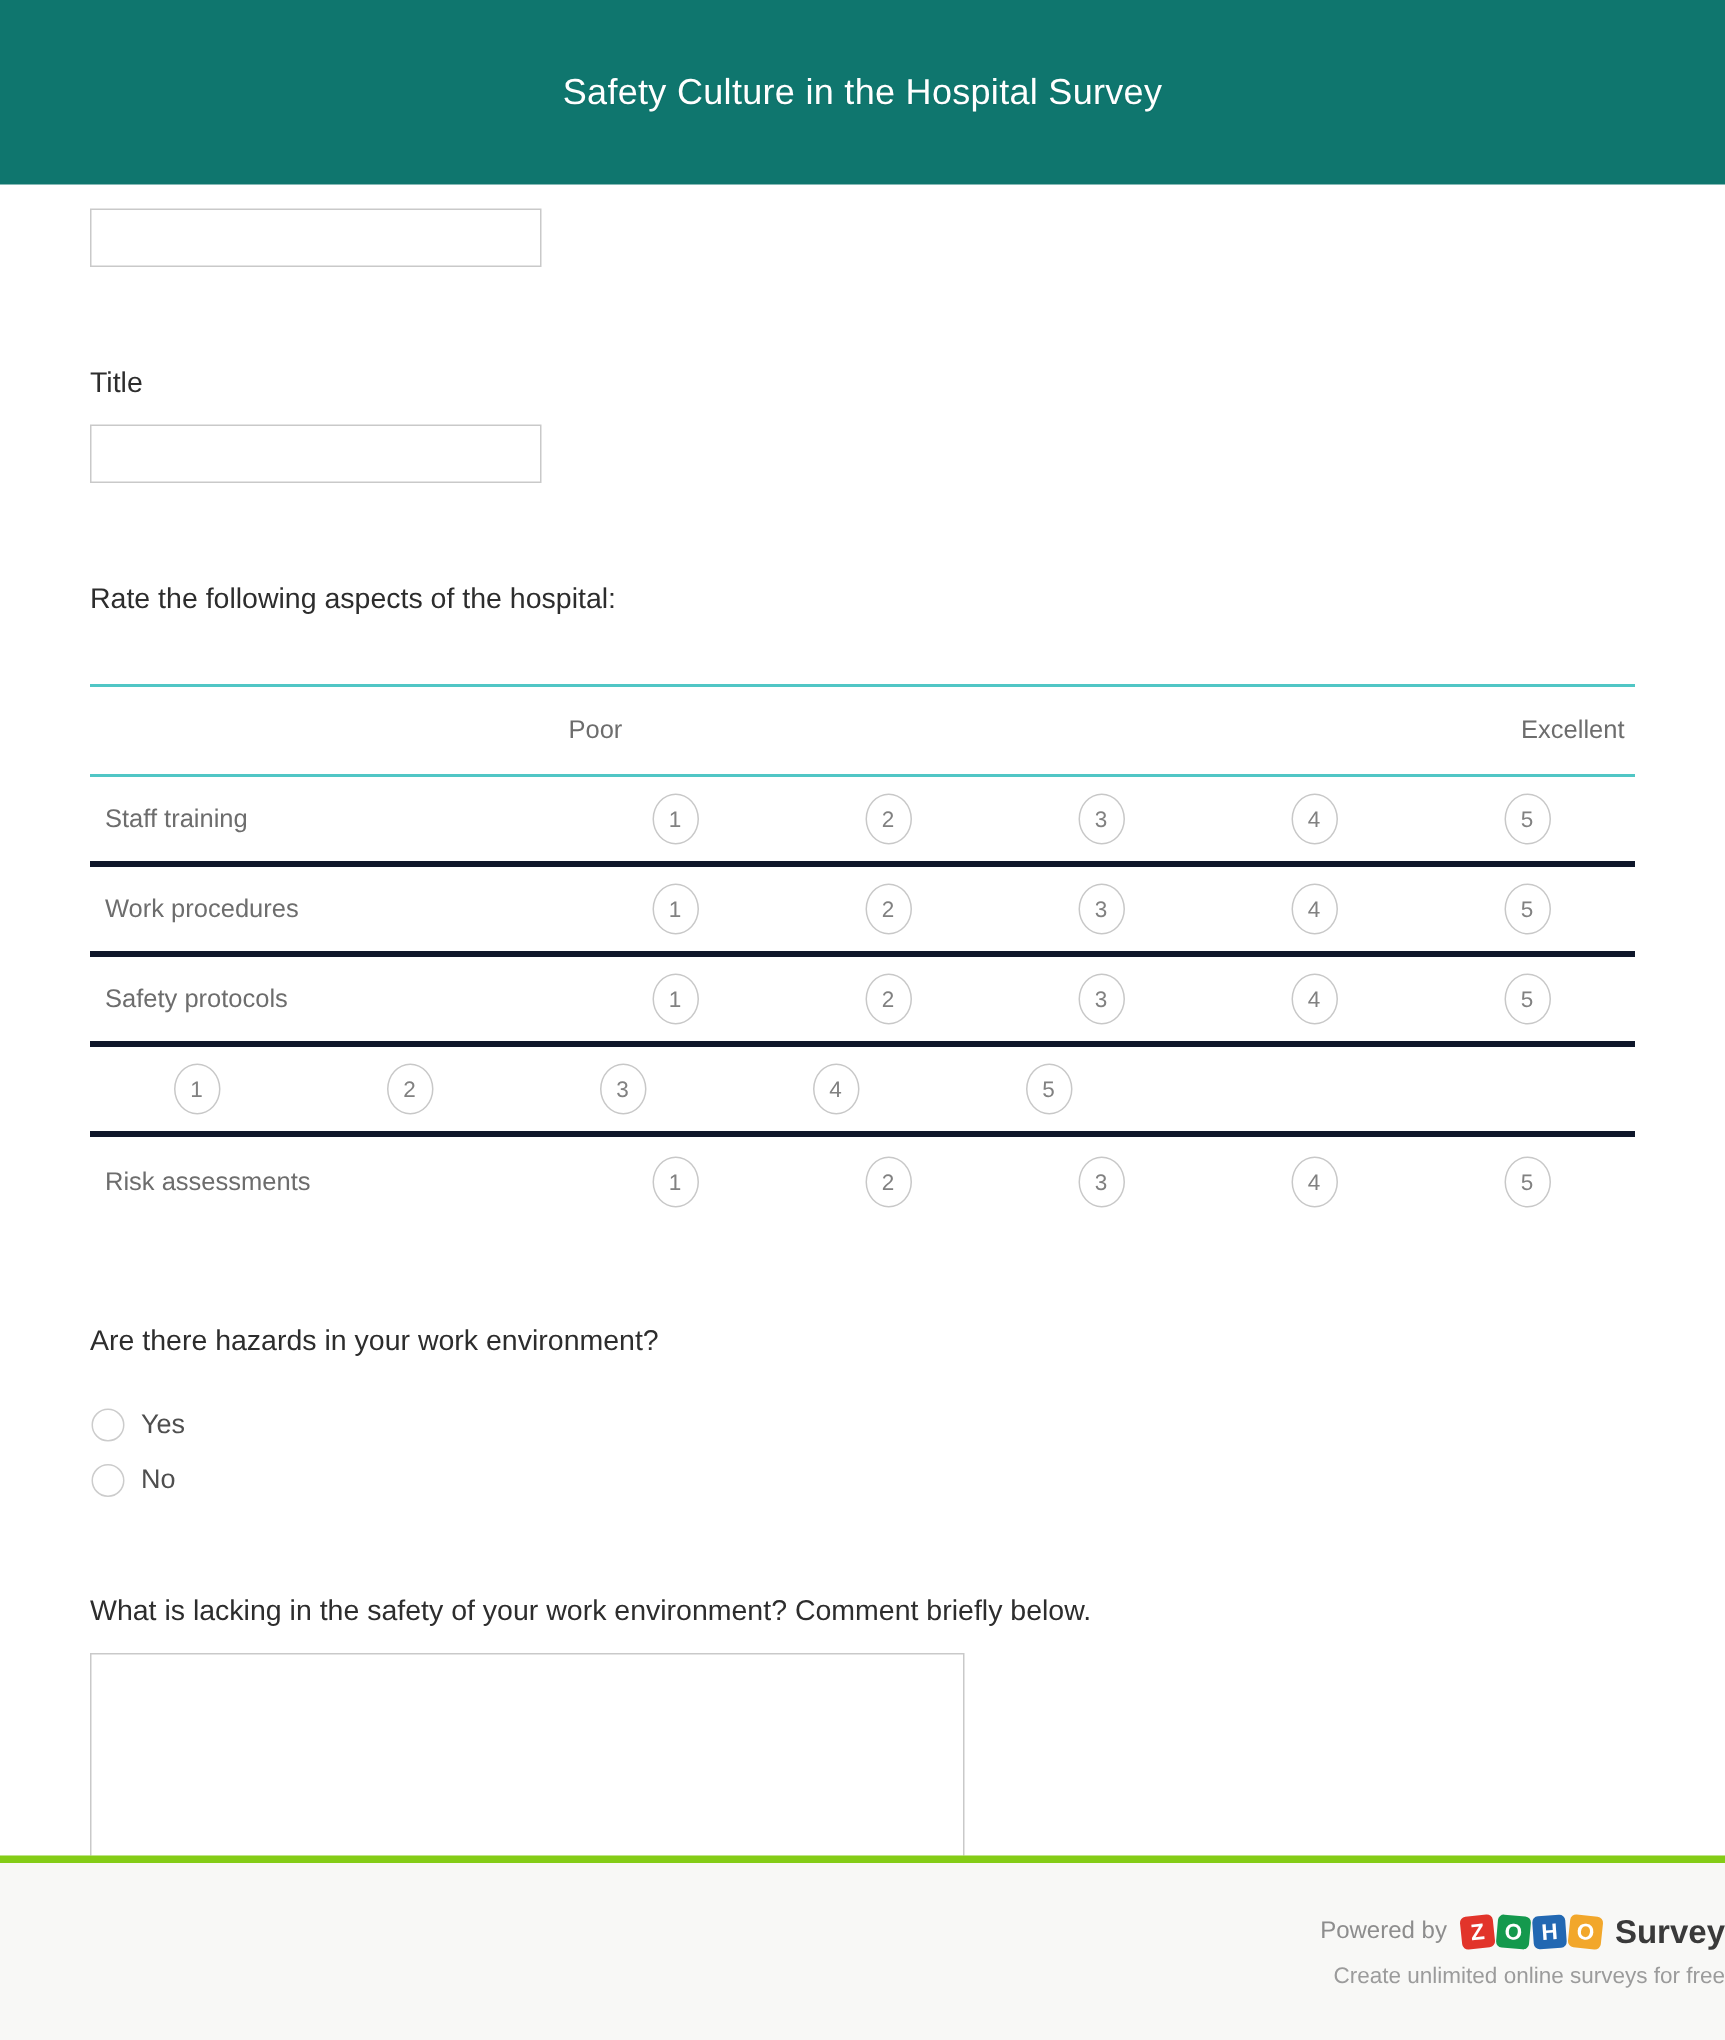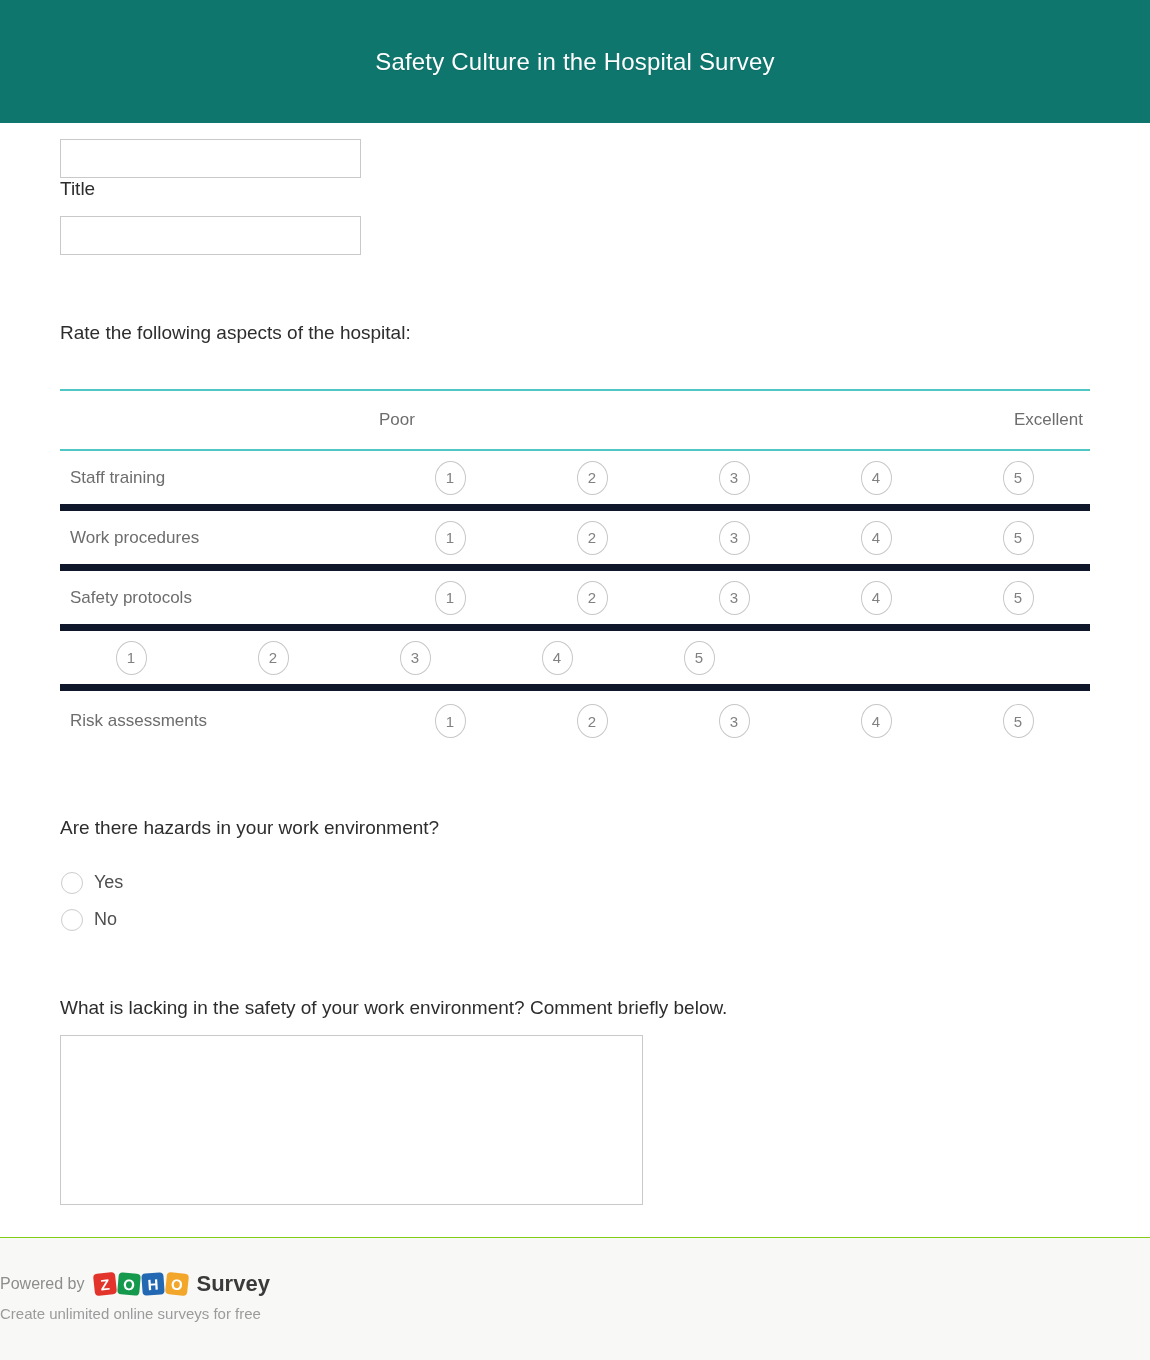--- a/index.html
+++ b/index.html
@@ -34,21 +34,21 @@
     display: block;
     margin-top: 16px;
     width: 301px; height: 39px;
     border: 1px solid #c9c9c9;
     border-radius: 0;
     background: #fff;
     font-size: 16px; color: #333;
     padding: 0 8px;
     outline: none;
   }
-  .lbl-title { }
+  .lbl-title { margin-top: 67px; }
   .lbl-rating { margin-top: 67px; }
 
   
   .scale-table {
     margin-top: 45px;
     border-top: 2px solid #50c6c5;
   }
   .scale-header-row {
     display: flex; 
     height: 60px;
@@ -58,21 +58,21 @@
   .scale-cols { flex: 1; display: flex; }
   .scale-header-row .scale-cols {
     justify-content: space-between;
     align-items: center;
     padding-right: 7px;
   }
   .scale-endpoint { font-size: 17px; color: #6d6d6d; }
   .scale-row {
     display: flex; align-items: center;
     height: 60px;
-    border-bottom: 7px solid #0f172a;
+    border-bottom: 4px solid #0f172a;
   }
   .scale-row:last-child { border-bottom: none; }
   .scale-row-label { font-size: 17px; color: #6d6d6d; }
   .scale-col {
     width: 142px; flex: none;
     display: flex; justify-content: center; align-items: center;
   }
   .rating-circle {
     width: 31px; height: 34px;
     border: 1px solid #c8c8c8;
@@ -119,22 +119,22 @@
     outline: none;
     font-family: "Liberation Sans", "DejaVu Sans", sans-serif;
   }
 
   
   .survey-footer {
     position: absolute;
     left: 0; bottom: 0;
     width: 1150px; height: 123px;
     background: #f8f8f6;
-    border-top: 1px solid #84cc16;
-    display: flex; flex-direction: column; align-items: flex-start;
+    border-top: 5px solid #84cc16;
+    display: flex; flex-direction: column; align-items: flex-end;
   }
   .footer-brand-row {
     margin-top: 33px;
     display: flex; align-items: center;
     cursor: pointer;
   }
   .powered-by-text { font-size: 16px; color: #8d8d8d; }
   .zoho-logo { display: flex; align-items: center; margin-left: 9px; }
   .zoho-tile {
     width: 22px; height: 22px;

